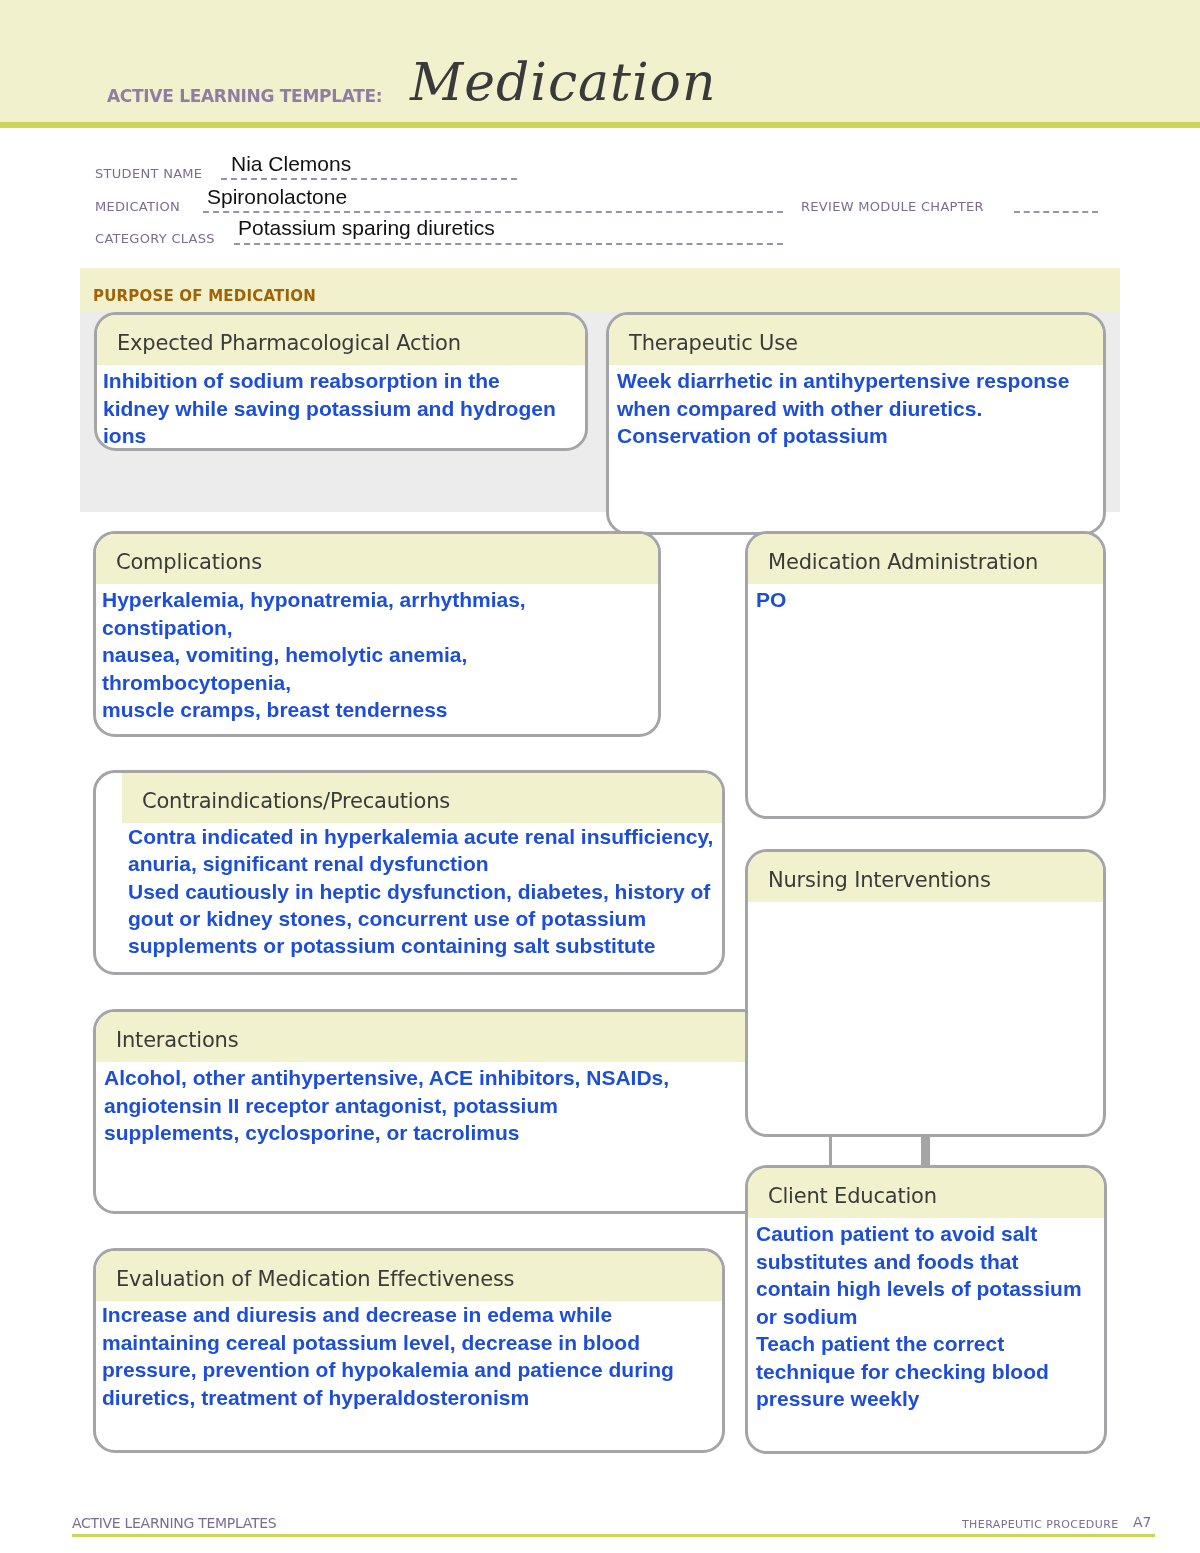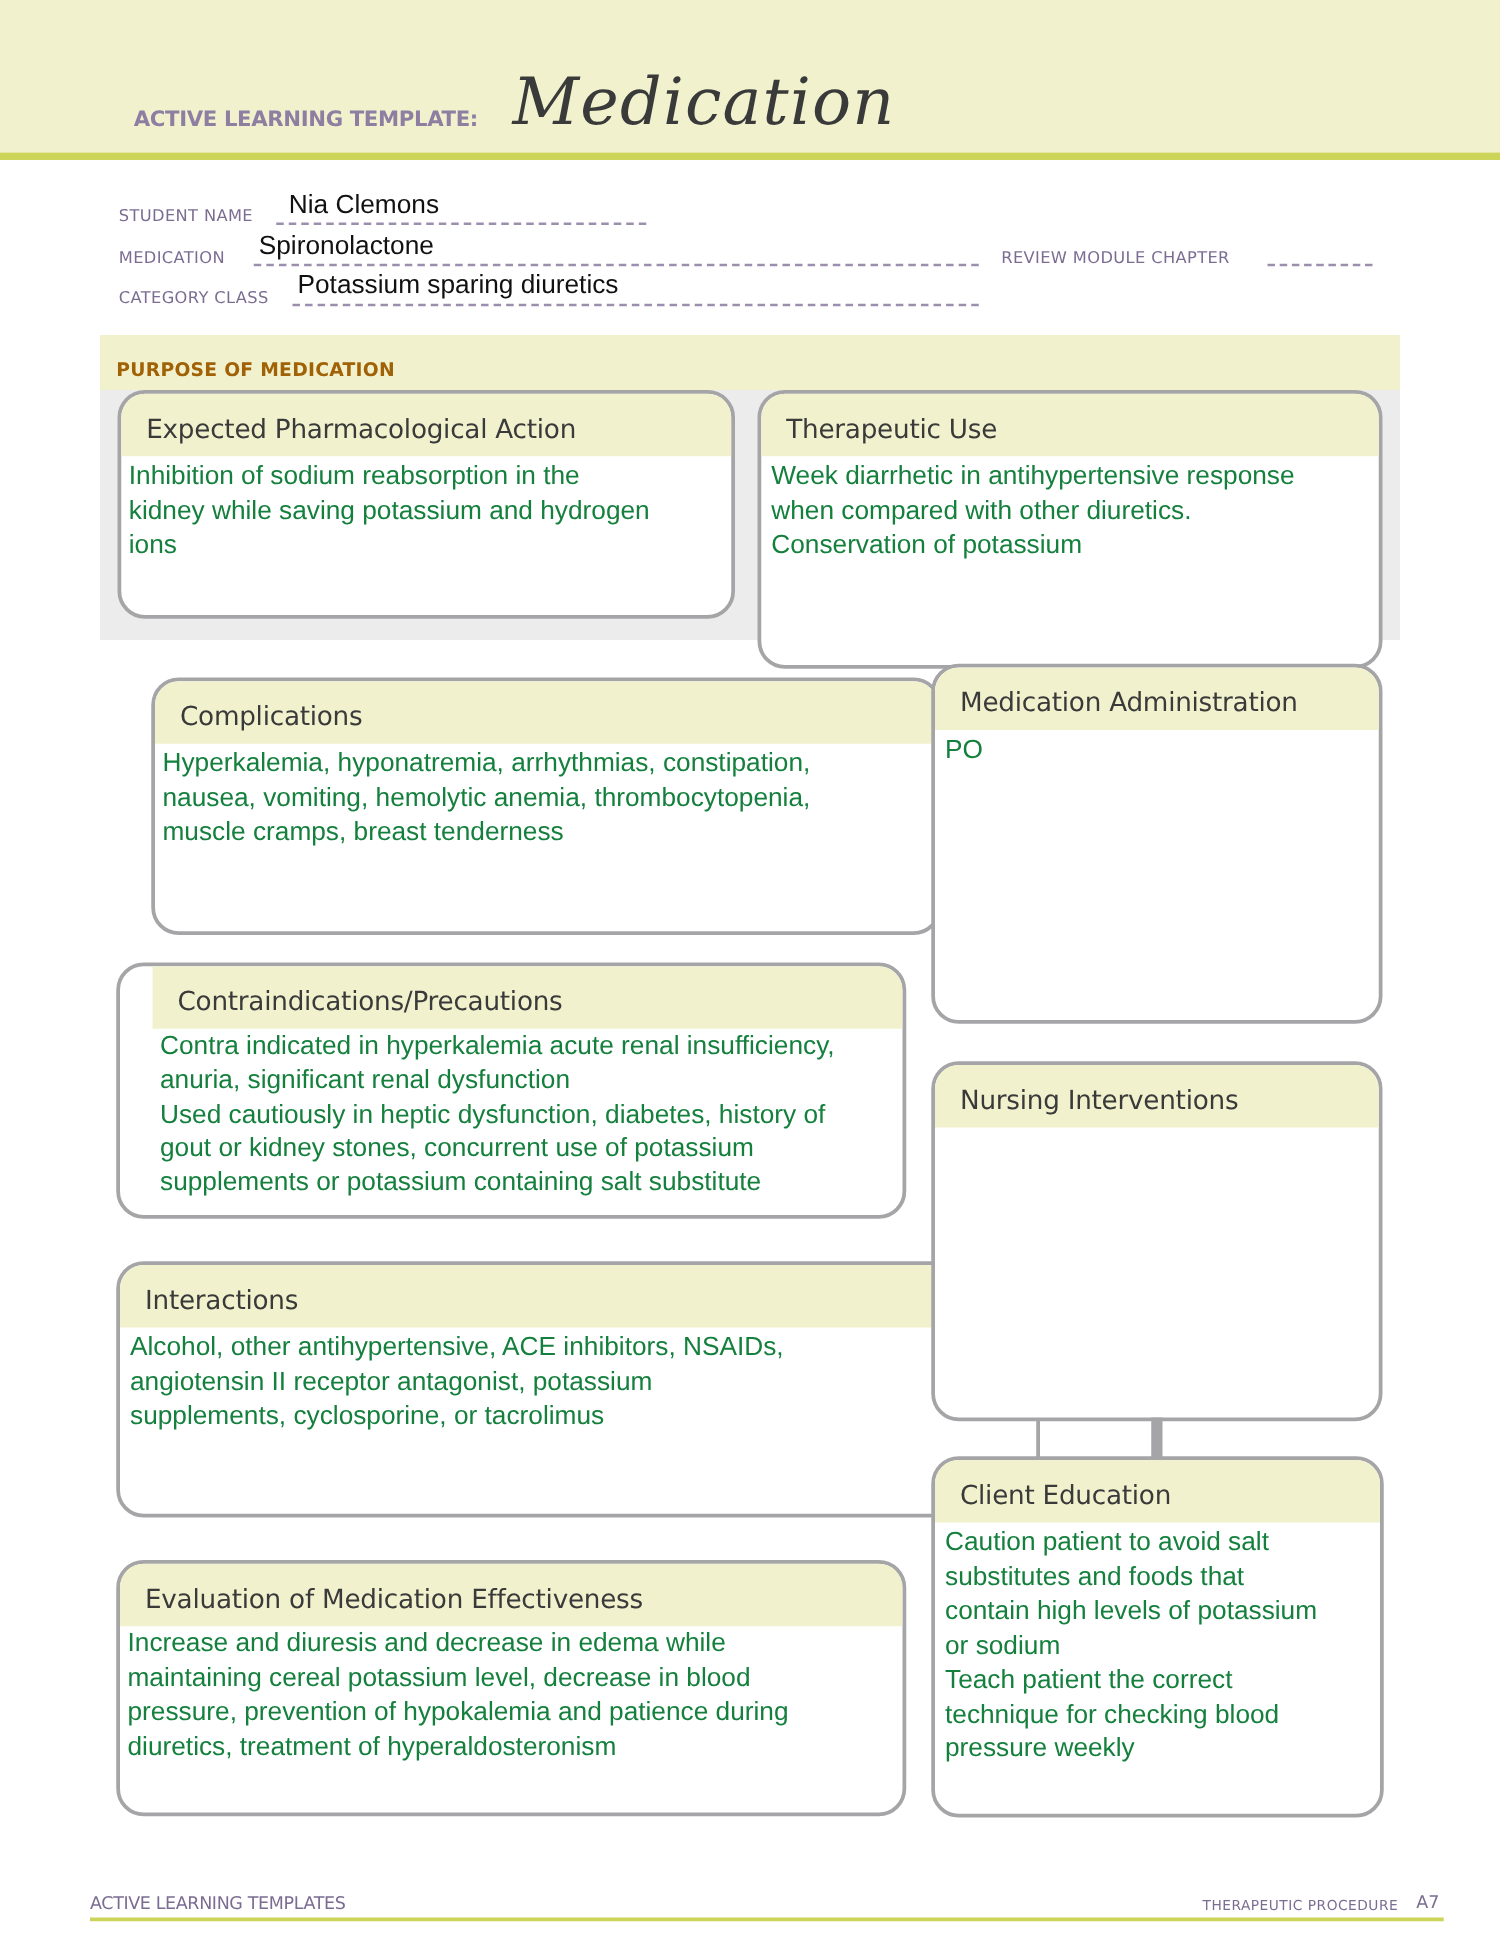--- a/index.html
+++ b/index.html
@@ -57,21 +57,21 @@
   }
   .box-head {
     height: 50px; background: #f1f2cd; box-sizing: border-box;
     padding: 16px 0 0 20px;
     font-family: "DejaVu Sans", sans-serif; font-size: 21px; color: #3a3a3a;
     letter-spacing: -0.2px;
   }
   .box-body {
     padding: 2px 6px 0 6px;
     font-family: "Liberation Sans", sans-serif; font-size: 21px;
-    line-height: 27.5px; color: #15803d; white-space: pre-line;
+    line-height: 27.5px; color: #1d4ed8; white-space: pre-line; font-weight: bold;
   }
   .connector {
     position: absolute; left: 921px; top: 1134px; width: 9px; height: 34px;
     background: #a5a5a8;
   }
   .footer-left {
     position: absolute; left: 72px; top: 1515px;
     font-family: "DejaVu Sans", sans-serif; font-size: 14px; color: #7b6d92;
     letter-spacing: -0.3px;
   }
@@ -111,35 +111,35 @@
 <div class="field-row" style="left:95px; top:231px;">CATEGORY CLASS</div>
 <div class="field-line" style="left:234px; top:243px; width:549px;"></div>
 <div class="field-value" style="left:238px; top:216px;">Potassium sparing diuretics</div>
 
 <div class="purpose-panel">
   <div class="purpose-head">
     <div class="purpose-label">PURPOSE OF MEDICATION</div>
   </div>
 </div>
 
-<div class="box" style="left:94px; top:312px; width:494px; height:183px;">
+<div class="box" style="left:94px; top:312px; width:494px; height:139px;">
   <div class="box-head">Expected Pharmacological Action</div>
   <div class="box-body">Inhibition of sodium reabsorption in the
 kidney while saving potassium and hydrogen
 ions</div>
 </div>
 
 <div class="box" style="left:606px; top:312px; width:500px; height:223px;">
   <div class="box-head">Therapeutic Use</div>
   <div class="box-body" style="padding-left:8px;">Week diarrhetic in antihypertensive response
 when compared with other diuretics.
 Conservation of potassium</div>
 </div>
 
-<div class="box" style="left:93px; top:542px; width:632px; height:206px;margin-left:28px;">
+<div class="box" style="left:93px; top:531px; width:568px; height:206px;">
   <div class="box-head">Complications</div>
   <div class="box-body">Hyperkalemia, hyponatremia, arrhythmias, constipation,
 nausea, vomiting, hemolytic anemia, thrombocytopenia,
 muscle cramps, breast tenderness</div>
 </div>
 
 <div class="box" style="left:93px; top:770px; width:632px; height:205px;padding-left:26px;">
   <div class="box-head">Contraindications/Precautions</div>
   <div class="box-body" style="padding-top:0; line-height:27.3px;">Contra indicated in hyperkalemia acute renal insufficiency,
 anuria, significant renal dysfunction

